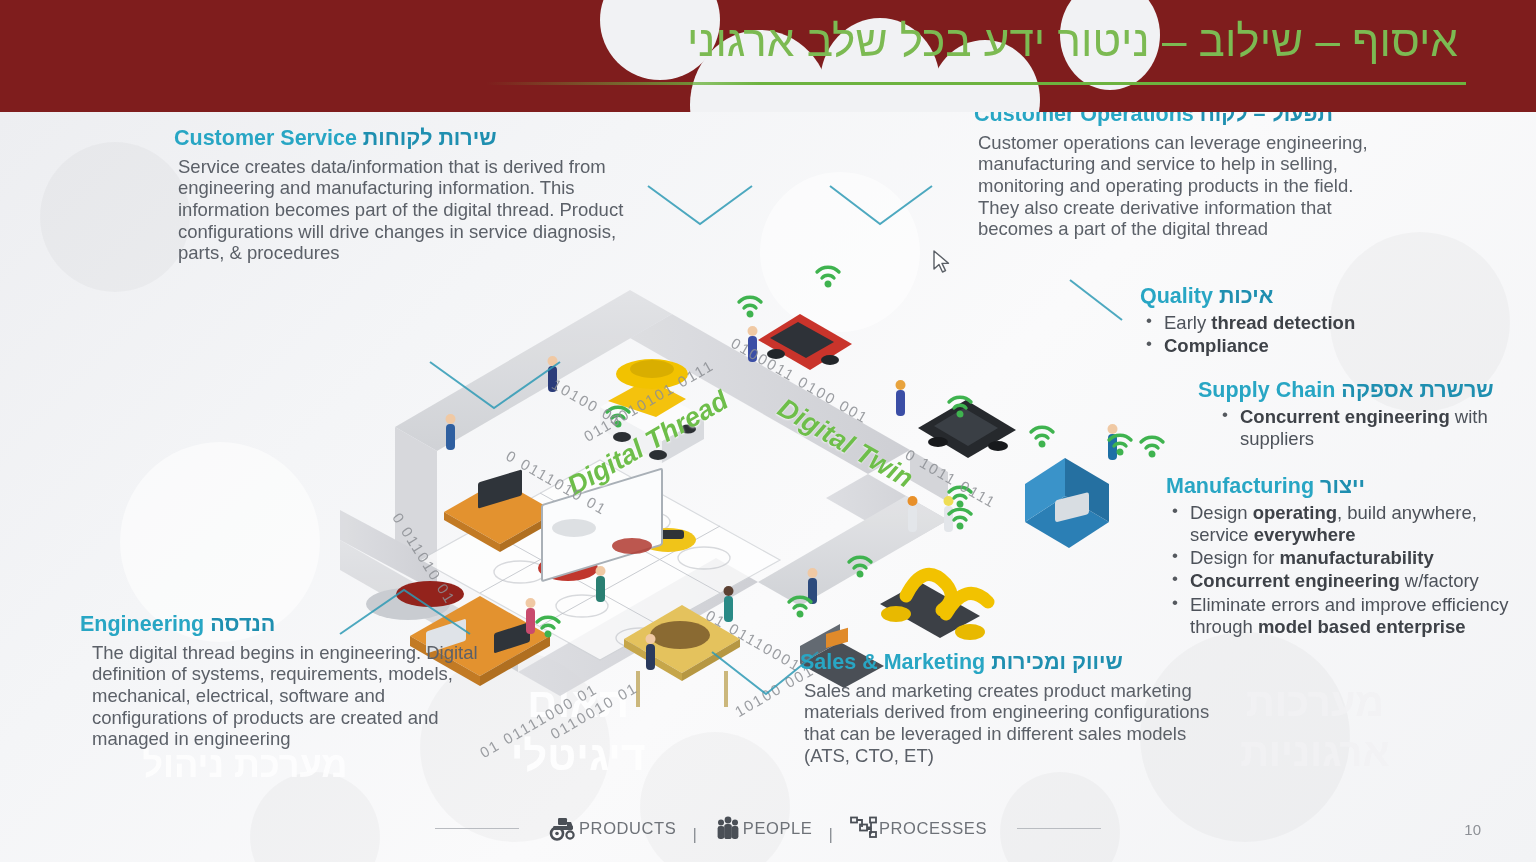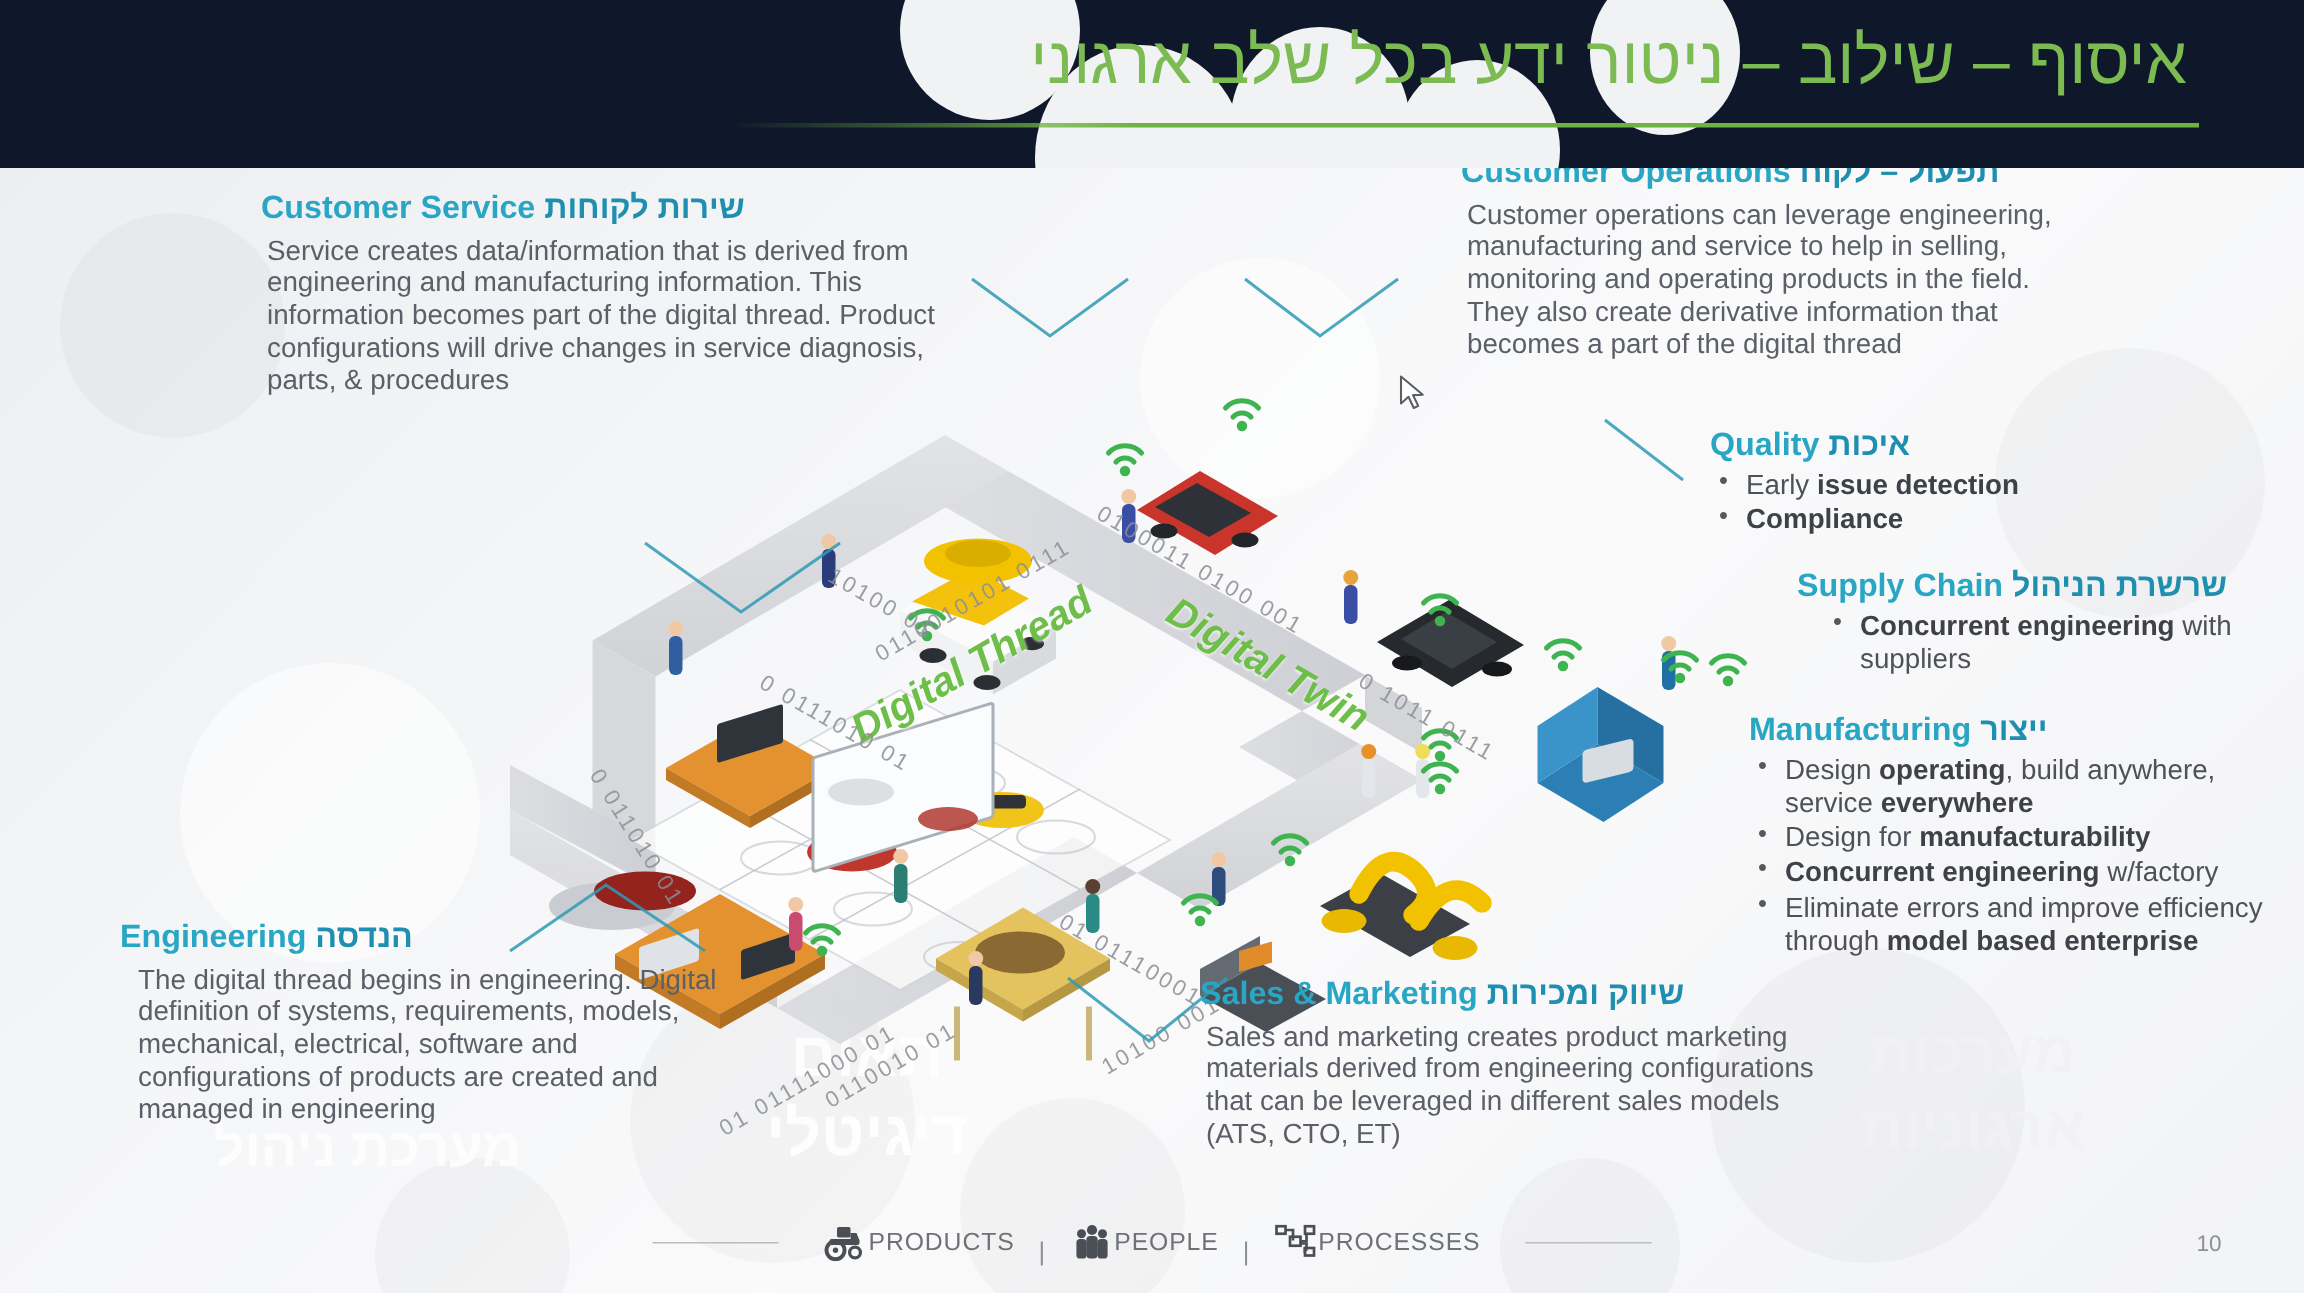--- a/index.html
+++ b/index.html
@@ -8,21 +8,21 @@
     width: 1536px; height: 862px;
     font-family: "Liberation Sans", sans-serif;
     background: #ffffff;
     overflow: hidden;
     position: relative;
   }
 
   
   #title-bar {
     position: absolute; left: 0; top: 0; width: 1536px; height: 112px;
-    background: #0f172a; overflow: hidden;
+    background: #7f1d1d; overflow: hidden;
   }
   #title-bar .blob { position: absolute; border-radius: 50%; background: #f1f2f4; }
   #title-text {
     position: absolute; right: 78px; top: 16px;
     font-size: 44px; font-weight: 400; color: #7cba52;
     direction: rtl; white-space: nowrap; letter-spacing: 0px;
   }
   #title-rule {
     position: absolute; right: 70px; top: 82px; width: 980px; height: 3px;
     background: linear-gradient(to left, #6db33f 0%, #6db33f 72%, rgba(109,179,63,0) 100%);
@@ -444,29 +444,29 @@
     </h3>
     <p>Customer operations can leverage engineering, manufacturing and service to help in selling, monitoring and operating products in the field. They also create derivative information that becomes a part of the digital thread</p>
   </div>
 
   <div class="callout" style="left:1140px;top:172px;width:320px;">
     <h3>
       <span>Quality</span>
       <span class="he">איכות</span>
     </h3>
     <ul>
-      <li><span>Early </span><b>issue detection</b></li>
+      <li><span>Early </span><b>thread detection</b></li>
       <li><b>Compliance</b></li>
     </ul>
   </div>
 
   <div class="callout" style="left:1198px;top:266px;width:320px;">
     <h3>
       <span>Supply Chain</span>
-      <span class="he">שרשרת הניהול</span>
+      <span class="he">שרשרת אספקה</span>
     </h3>
     <ul style="padding-left:40px;">
       <li><b>Concurrent engineering</b><span> with suppliers</span></li>
     </ul>
   </div>
 
   <div class="callout" style="left:1166px;top:362px;width:372px;">
     <h3>
       <span>Manufacturing</span>
       <span class="he">ייצור</span>

